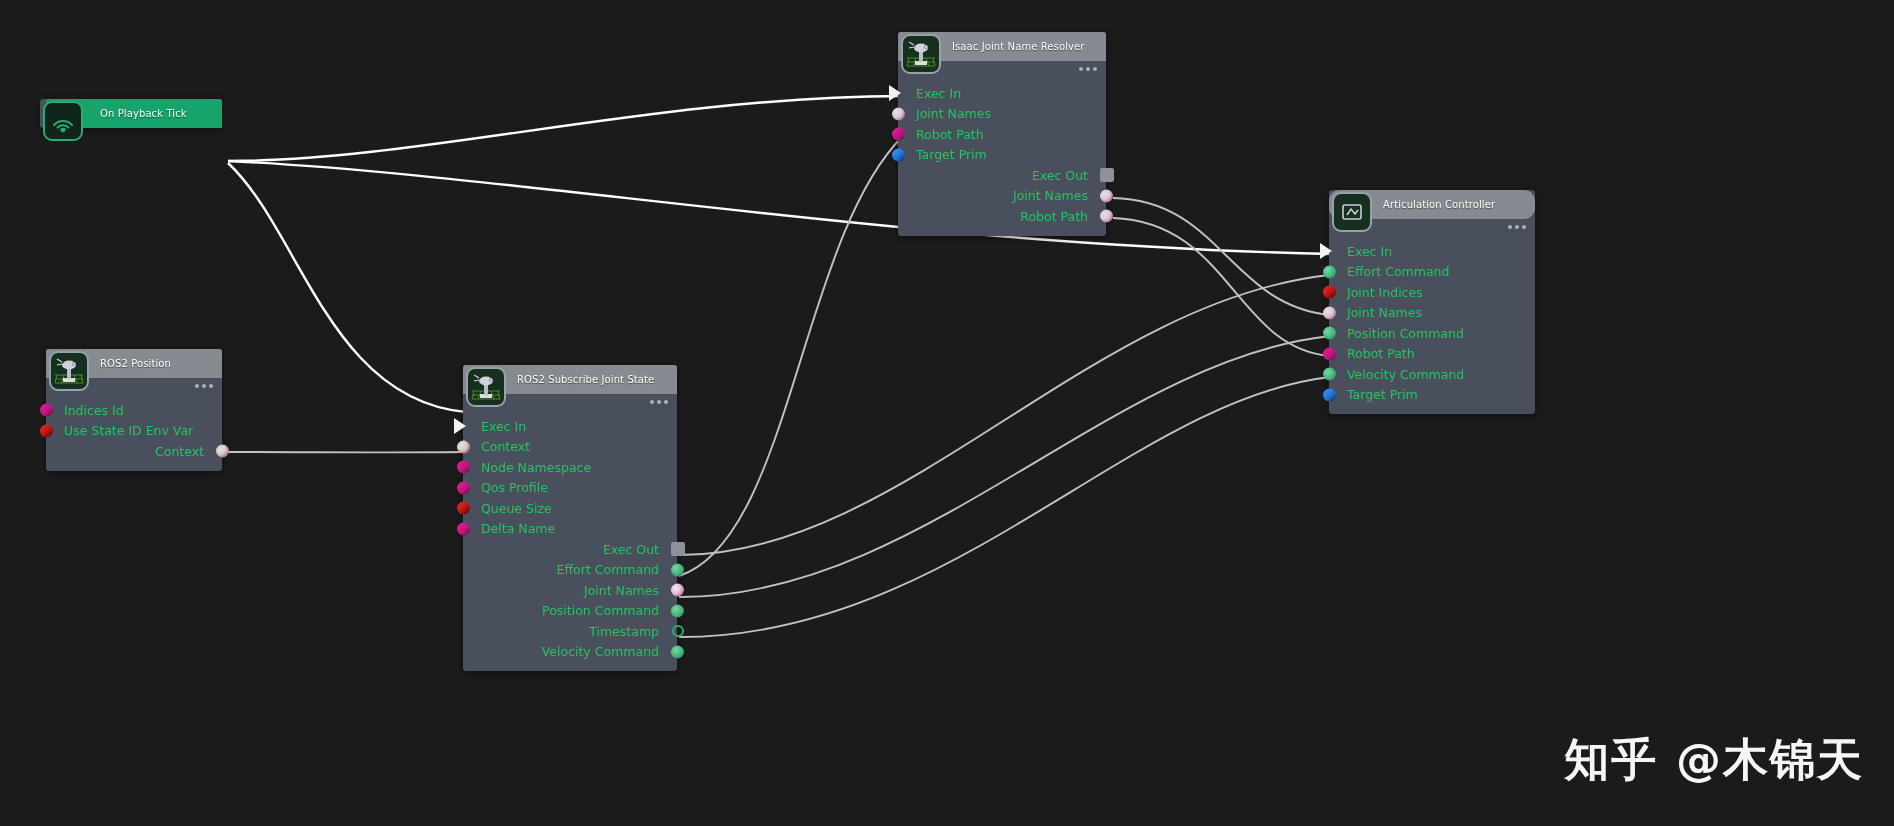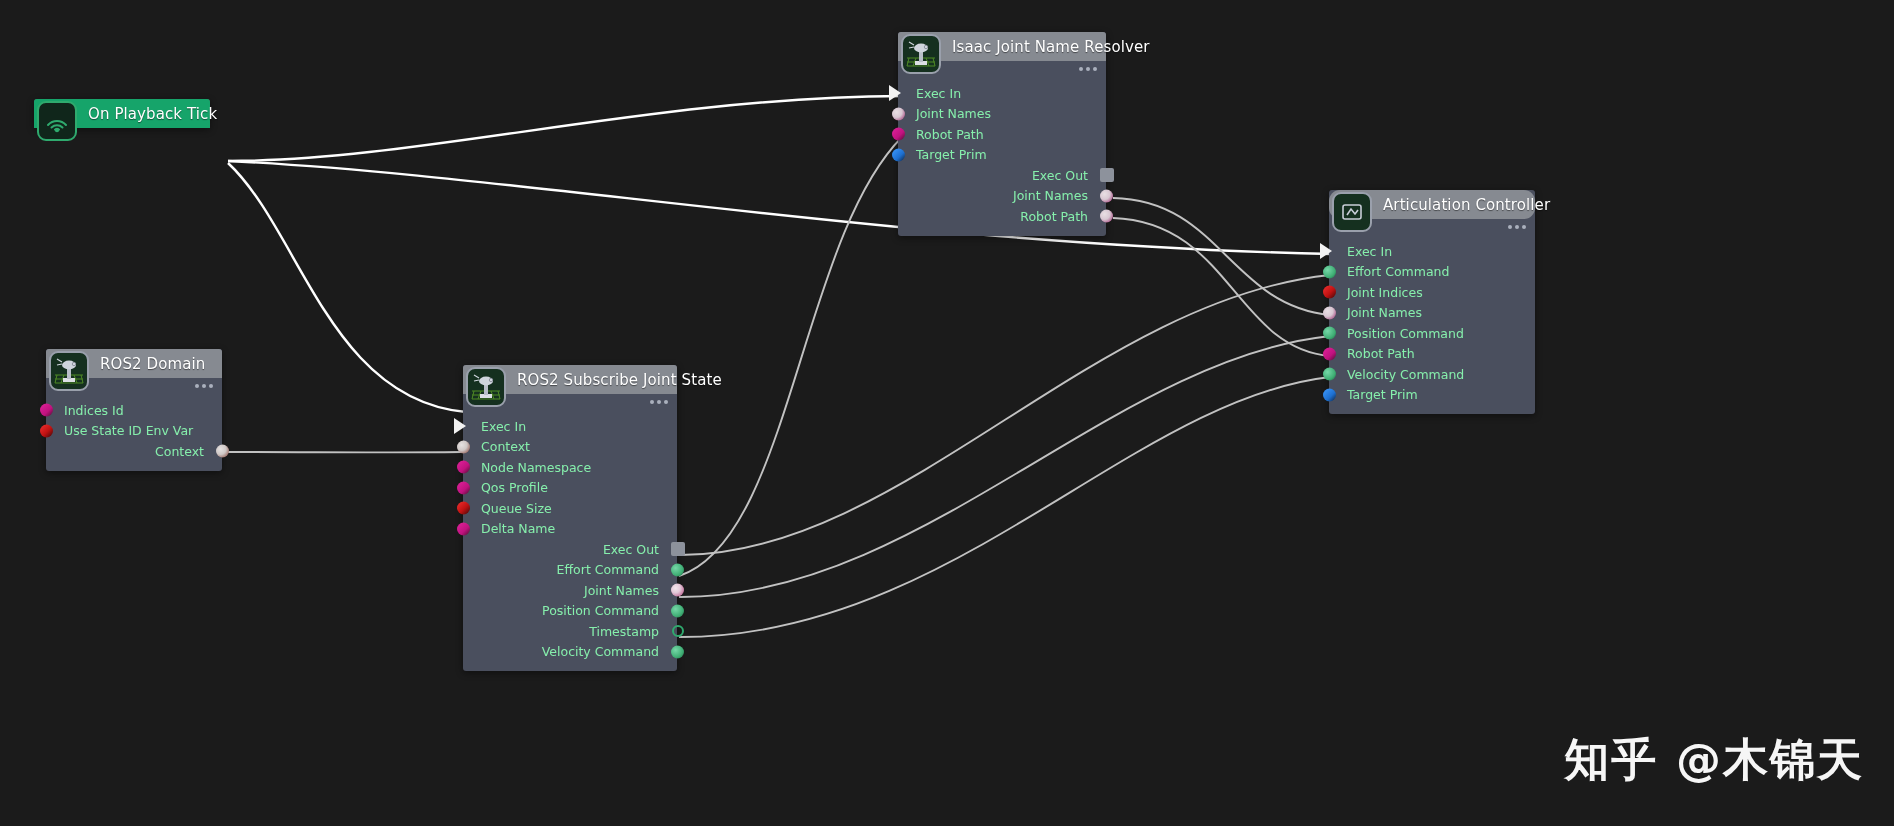--- a/index.html
+++ b/index.html
@@ -7,35 +7,35 @@
   body{width:1894px;height:826px;position:relative;overflow:hidden;
        font-family:"DejaVu Sans","Liberation Sans",sans-serif;
        -webkit-font-smoothing:antialiased;}
   #canvas{position:absolute;inset:0;background:#1b1b1b;}
   svg.wires{position:absolute;left:0;top:0;width:1894px;height:826px;pointer-events:none;}
 
   .node{position:absolute;border-radius:3px;background:#4a4f5e;
         box-shadow:0 2px 7px rgba(0,0,0,.45);}
   .node .hdr{height:29px;border-radius:3px 3px 0 0;display:flex;align-items:center;
              position:relative;}
-  .node .hdr .title{color:#ffffff;font-size:15px;letter-spacing:.1px;
+  .node .hdr .title{color:#ffffff;font-size:10px;letter-spacing:.1px;
              padding-left:54px;white-space:nowrap;text-shadow:0 1px 1px rgba(0,0,0,.5);}
   .node .body{position:relative;padding-bottom:9px;}
   .dots{position:absolute;right:9px;top:6px;display:flex;gap:3px;}
   .dots i{width:4px;height:4px;border-radius:50%;background:#aab0bd;display:block;}
 
   .badge{position:absolute;left:3px;top:2px;width:36px;height:36px;border-radius:9px;
          background:#15301f;overflow:hidden;display:flex;align-items:center;
          justify-content:center;}
   .badge.green{border:2px solid #2faa6e;background:#10261b;}
   .badge.grey{border:2px solid #9aa0ac;background:#15301f;}
 
   .row{height:20.5px;display:flex;align-items:center;position:relative;}
   .row.out{justify-content:flex-end;}
-  .row .lbl{color:#86efac;font-size:12.5px;white-space:nowrap;}
+  .row .lbl{color:#22c55e;font-size:12.5px;white-space:nowrap;}
   .row.in .lbl{padding-left:18px;}
   .row.out .lbl{padding-right:18px;}
 
   .pin{position:absolute;width:13px;height:13px;border-radius:50%;top:50%;
        transform:translateY(-50%);}
   .row.in .pin{left:-6.5px;}
   .row.out .pin{right:-6.5px;}
   .pin.ring{background:transparent;border:2.5px solid #2faa6e;
             width:12px;height:12px;box-sizing:border-box;}
   .pin.magenta{background:linear-gradient(135deg,#e0239b 0%,#c0127f 60%,#4a1030 100%);}
@@ -70,38 +70,38 @@
     <path fill="none" stroke="#c2c2c2" stroke-width="1.9" d="M 224 452 C 320 452 380 453 462 452"></path>
     <path fill="none" stroke="#c2c2c2" stroke-width="1.9" d="M 679 576 C 790 540 800 240 902 137"></path>
     <path fill="none" stroke="#c2c2c2" stroke-width="1.9" d="M 679 555 C 900 556 1090 300 1330 275"></path>
     <path fill="none" stroke="#c2c2c2" stroke-width="1.9" d="M 679 597 C 920 598 1110 360 1330 336"></path>
     <path fill="none" stroke="#c2c2c2" stroke-width="1.9" d="M 679 637 C 950 638 1130 400 1330 377"></path>
     <path fill="none" stroke="#c2c2c2" stroke-width="1.9" d="M 1113 198 C 1220 200 1230 305 1330 315"></path>
     <path fill="none" stroke="#c2c2c2" stroke-width="1.9" d="M 1113 218 C 1230 222 1235 348 1330 356"></path>
   </svg>
 
   <div id="nodes-layer">
-      <div class="node" style="left: 34px; top: 99px; width: 176px;">
+      <div class="node" style="left: 40px; top: 99px; width: 176px; padding-left: 6px;">
         <div class="hdr" style="background: rgb(22, 164, 106);">
           <span class="title">On Playback Tick</span>
         </div>
         <div class="badge green">
           <svg width="26" height="26" viewBox="0 0 26 26">
             <g fill="none" stroke="#2faa6e" stroke-width="2" stroke-linecap="round">
               <path d="M4 17 A12 12 0 0 1 22 17"></path>
               <path d="M7.5 19.5 A8 8 0 0 1 18.5 19.5"></path>
               <path d="M11 21.5 A4 4 0 0 1 15 21.5"></path>
             </g>
             <circle cx="13" cy="22" r="2.2" fill="#2faa6e"></circle>
           </svg>
         </div>
       </div>
       <div class="node" style="left: 46px; top: 349px; width: 176px;">
         <div class="hdr" style="background: rgb(134, 138, 145);">
-          <span class="title">ROS2 Domain</span>
+          <span class="title">ROS2 Position</span>
         </div>
         <div class="body">
           <div class="dots">
             <i></i>
             <i></i>
             <i></i>
           </div>
           <div style="height: 22px;"></div>
           <div class="row in">
             <span class="pin magenta"></span>

